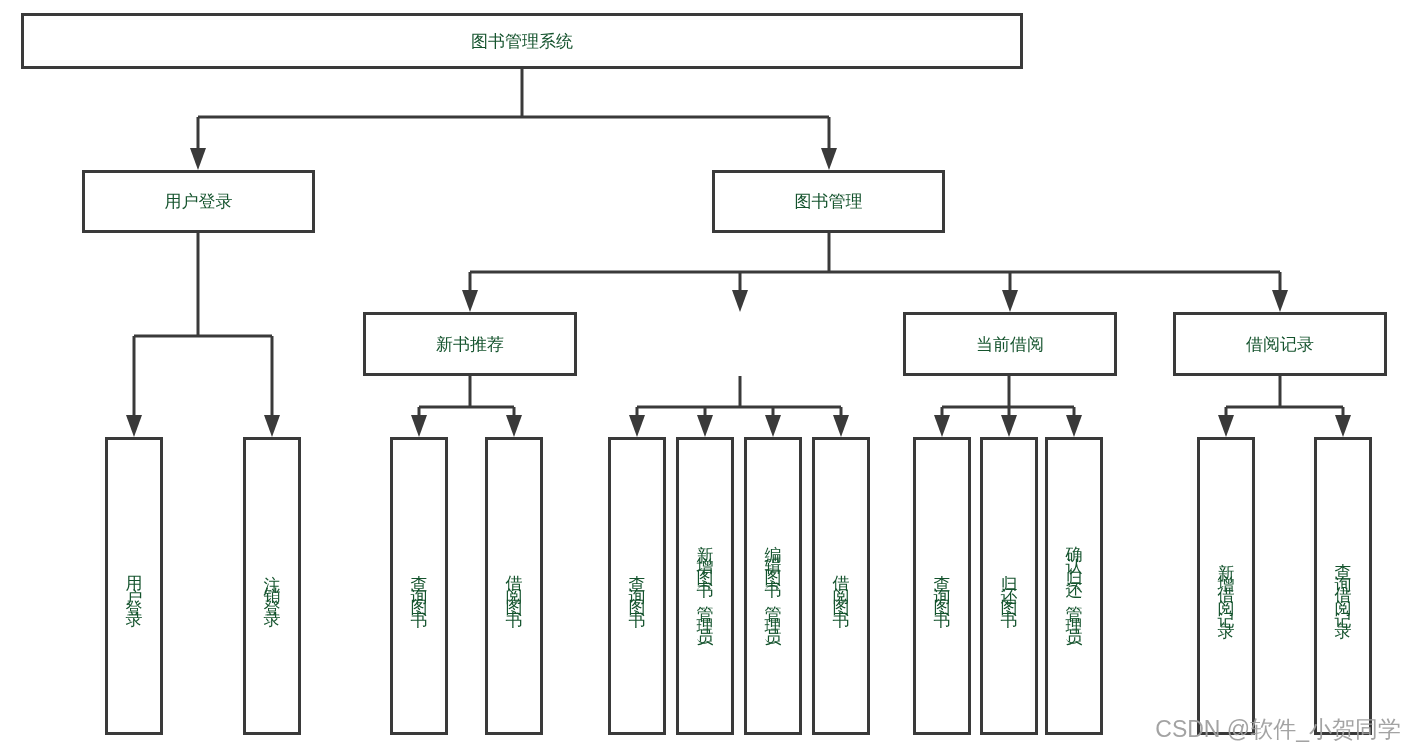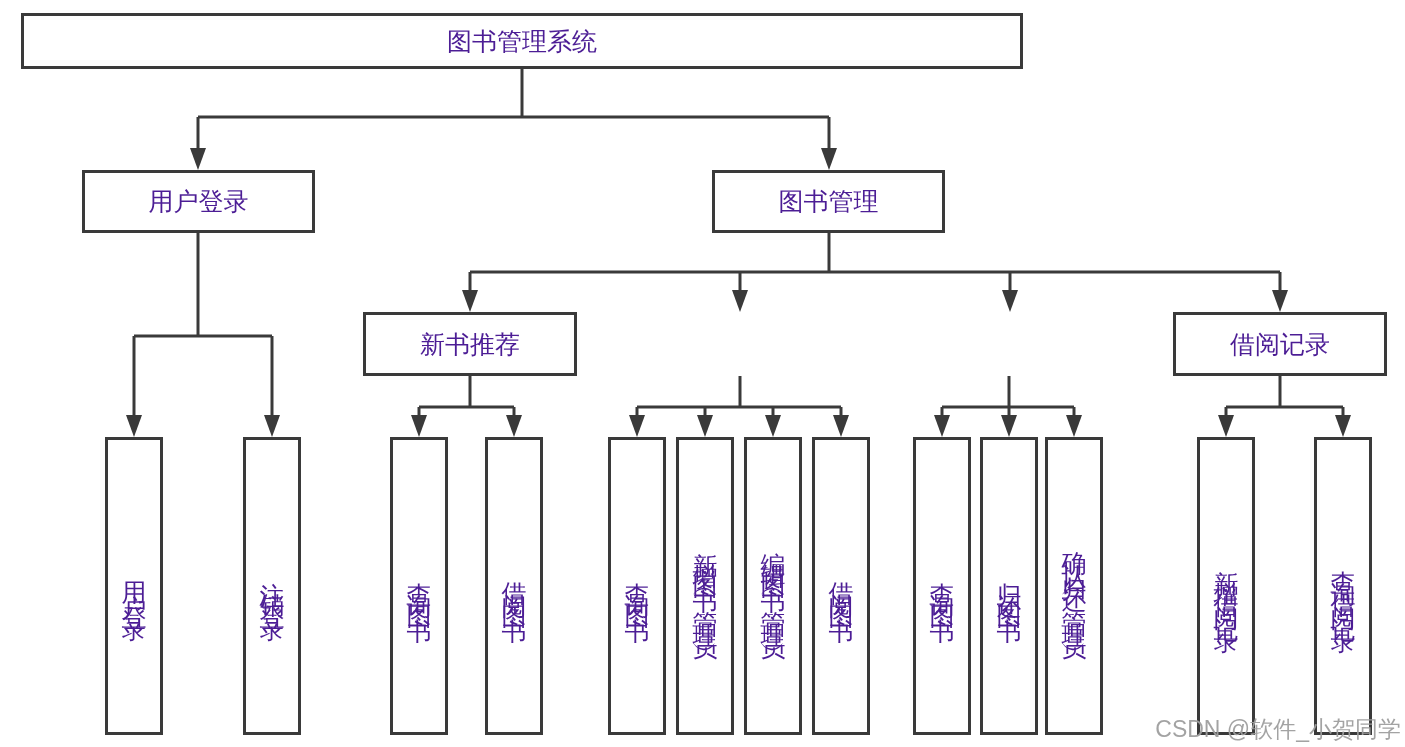--- a/index.html
+++ b/index.html
@@ -23,22 +23,22 @@
     z-index: 1;
   }
   .box {
     position: absolute;
     box-sizing: border-box;
     border: 3px solid #3a3a3a;
     background: #ffffff;
     display: flex;
     align-items: center;
     justify-content: center;
-    color: #4c1d95;
-    font-size: 25px;
+    color: #14532d;
+    font-size: 17px;
     z-index: 2;
   }
   .box .lbl { white-space: nowrap; }
   
   .root  { left: 21px;  top: 13px;  width: 1002px; height: 56px; }
   
   .l2a   { left: 82px;  top: 170px; width: 233px;  height: 63px; }
   .l2b   { left: 712px; top: 170px; width: 233px;  height: 63px; }
   
   .l3    { top: 312px; width: 214px; height: 64px; }
@@ -160,20 +160,23 @@
   <div class="box l2a">
     <span class="lbl">用户登录</span>
   </div>
   <div class="box l2b">
     <span class="lbl">图书管理</span>
   </div>
 
   <div class="box l3 l3a">
     <span class="lbl">新书推荐</span>
   </div>
+  <div class="box l3 l3c">
+    <span class="lbl">当前借阅</span>
+  </div>
   <div class="box l3 l3d">
     <span class="lbl">借阅记录</span>
   </div>
 
   <div class="box leaf lf1">
     <span class="lbl">用户登录</span>
   </div>
   <div class="box leaf lf2">
     <span class="lbl">注销登录</span>
   </div>

